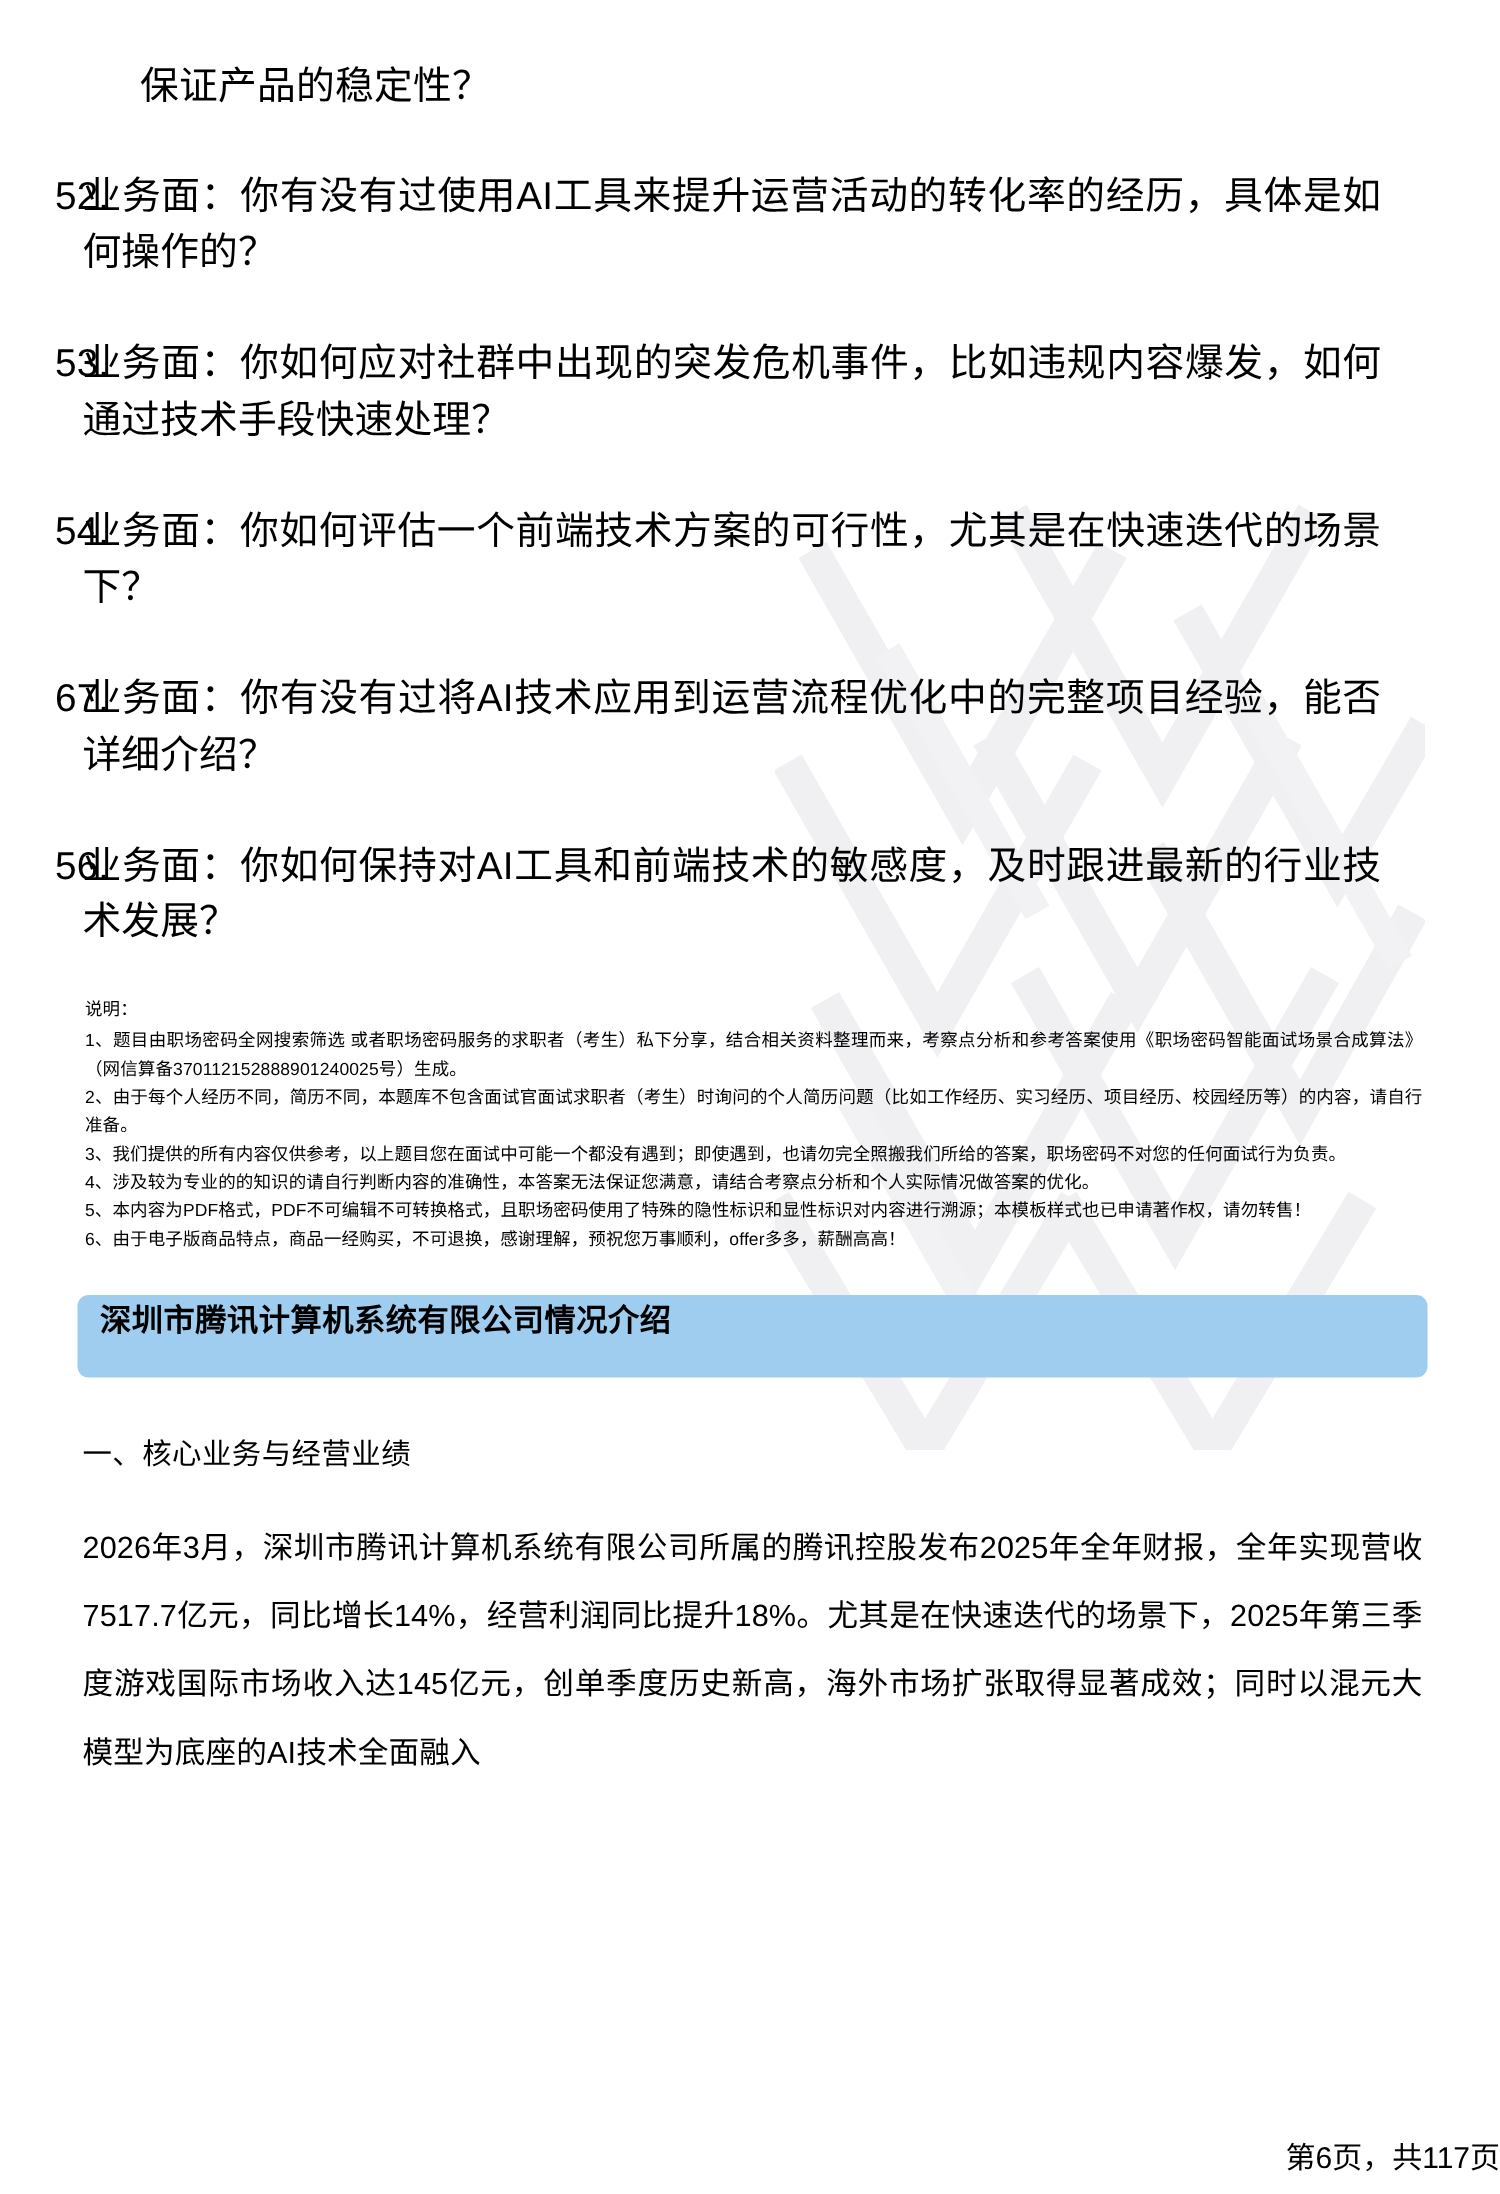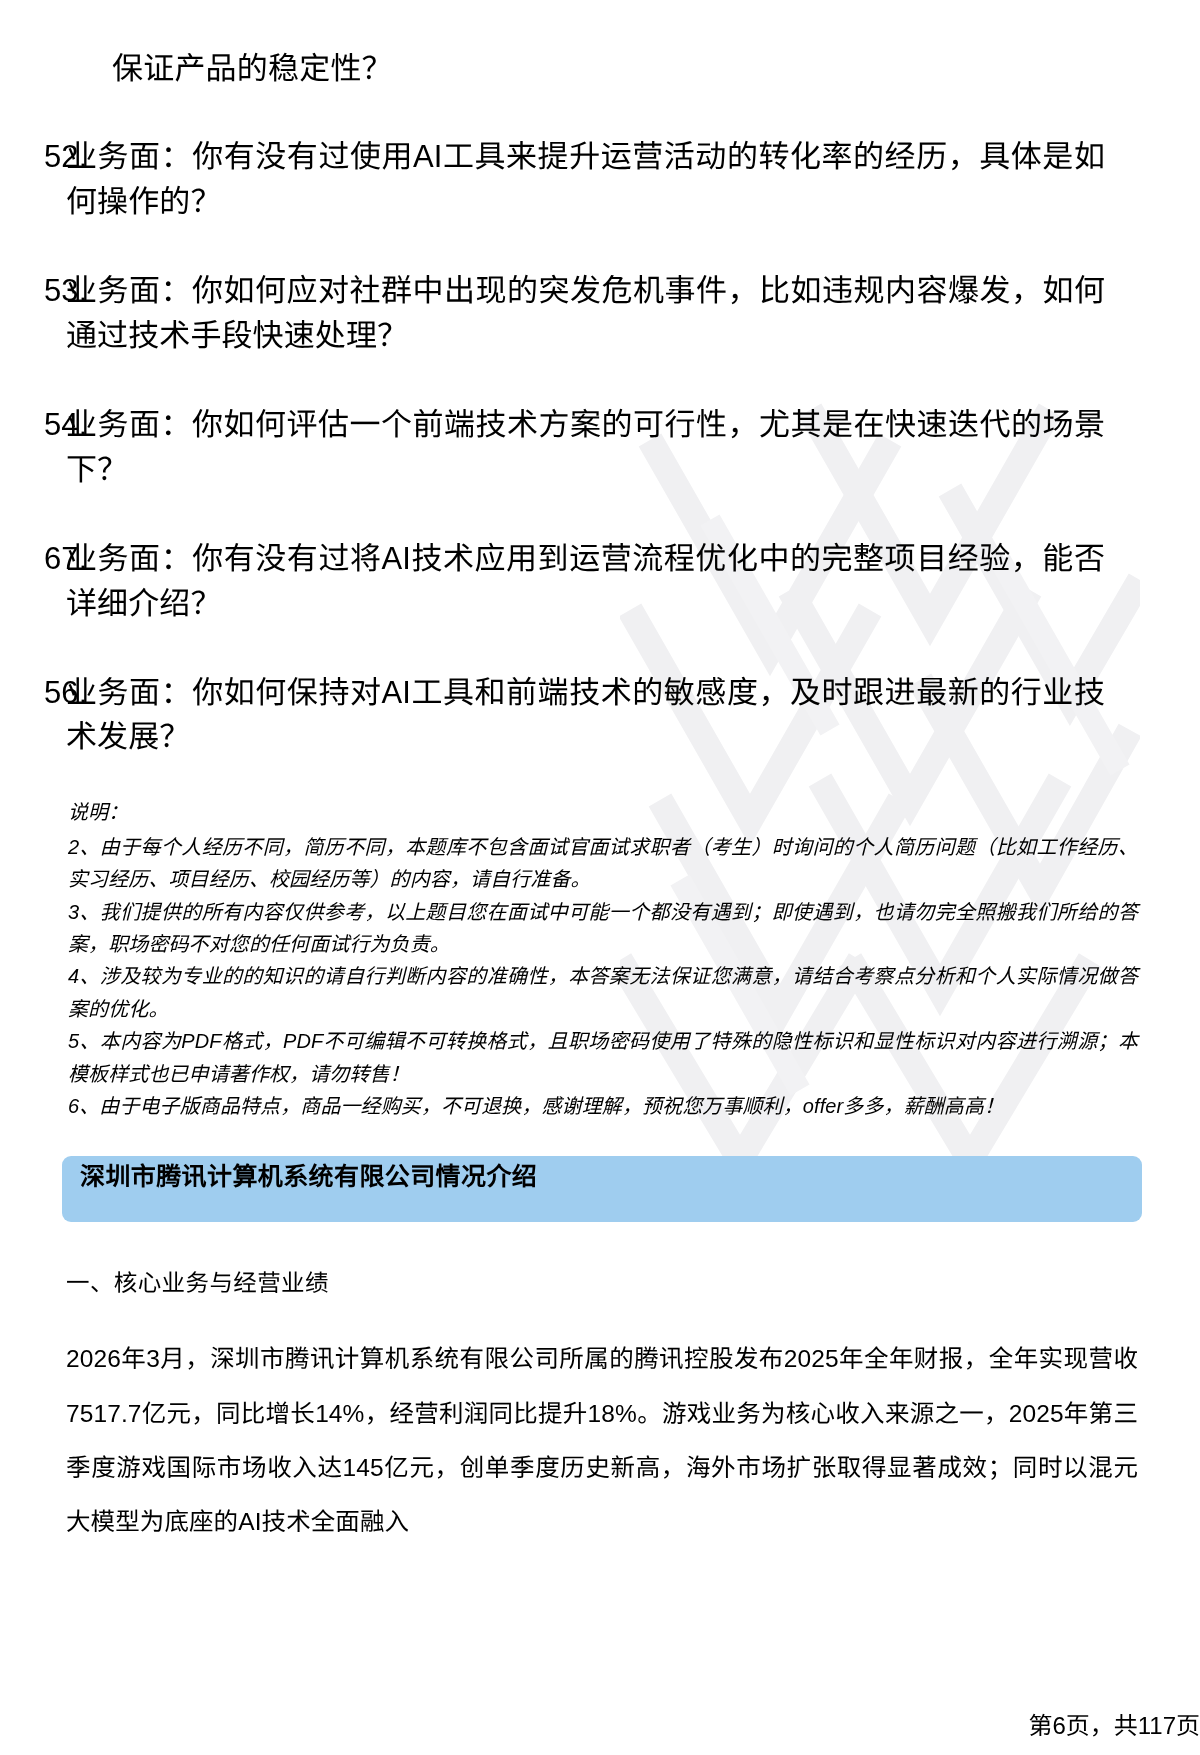--- a/index.html
+++ b/index.html
@@ -76,24 +76,23 @@
     flex: 1 1 auto;
     padding-right: 95px;
     text-align: justify;
     text-justify: inter-ideograph;
   }
 
   
   .notes {
     margin: 36px 4px 0 0;
     padding: 0 58px 0 68px;
-    font-size: 20px;
+    font-size: 14px;
     line-height: 1.62;
     letter-spacing: 0.1px;
-    font-style: italic;
   }
   .notes-title {
     margin: 0 0 2px 0;
   }
   .note-line {
     margin: 0;
     text-align: justify;
     text-justify: inter-ideograph;
   }
 
@@ -190,32 +189,33 @@
         <span class="qtext">业务面：你有没有过将AI技术应用到运营流程优化中的完整项目经验，能否详细介绍？</span>
       </li>
       <li class="qitem">
         <span class="qnum">56.</span>
         <span class="qtext">业务面：你如何保持对AI工具和前端技术的敏感度，及时跟进最新的行业技术发展？</span>
       </li>
     </ul>
 
     <div class="notes">
       <div class="notes-title">说明：</div>
+      <div class="note-line">1、题目由职场密码全网搜索筛选 或者职场密码服务的求职者（考生）私下分享，结合相关资料整理而来，考察点分析和参考答案使用《职场密码智能面试场景合成算法》（网信算备370112152888901240025号）生成。</div>
       <div class="note-line">2、由于每个人经历不同，简历不同，本题库不包含面试官面试求职者（考生）时询问的个人简历问题（比如工作经历、实习经历、项目经历、校园经历等）的内容，请自行准备。</div>
       <div class="note-line">3、我们提供的所有内容仅供参考，以上题目您在面试中可能一个都没有遇到；即使遇到，也请勿完全照搬我们所给的答案，职场密码不对您的任何面试行为负责。</div>
       <div class="note-line">4、涉及较为专业的的知识的请自行判断内容的准确性，本答案无法保证您满意，请结合考察点分析和个人实际情况做答案的优化。</div>
       <div class="note-line">5、本内容为PDF格式，PDF不可编辑不可转换格式，且职场密码使用了特殊的隐性标识和显性标识对内容进行溯源；本模板样式也已申请著作权，请勿转售！</div>
       <div class="note-line">6、由于电子版商品特点，商品一经购买，不可退换，感谢理解，预祝您万事顺利，offer多多，薪酬高高！</div>
     </div>
 
     <div class="banner" id="company-banner" style="background: rgb(159, 205, 239); color: rgb(0, 0, 0);">
       <span class="banner-title">深圳市腾讯计算机系统有限公司情况介绍</span>
     </div>
 
     <div class="sec-head">一、核心业务与经营业绩</div>
 
-    <div class="body-para">2026年3月，深圳市腾讯计算机系统有限公司所属的腾讯控股发布2025年全年财报，全年实现营收7517.7亿元，同比增长14%，经营利润同比提升18%。游戏业务为核心收入来源之一，2025年第三季度游戏国际市场收入达145亿元，创单季度历史新高，海外市场扩张取得显著成效；同时以混元大模型为底座的AI技术全面融入</div>
+    <div class="body-para">2026年3月，深圳市腾讯计算机系统有限公司所属的腾讯控股发布2025年全年财报，全年实现营收7517.7亿元，同比增长14%，经营利润同比提升18%。尤其是在快速迭代的场景下，2025年第三季度游戏国际市场收入达145亿元，创单季度历史新高，海外市场扩张取得显著成效；同时以混元大模型为底座的AI技术全面融入</div>
 
   </div>
 
   <div class="footer">第6页，共117页</div>
 
 </div>
 
 </body></html>

